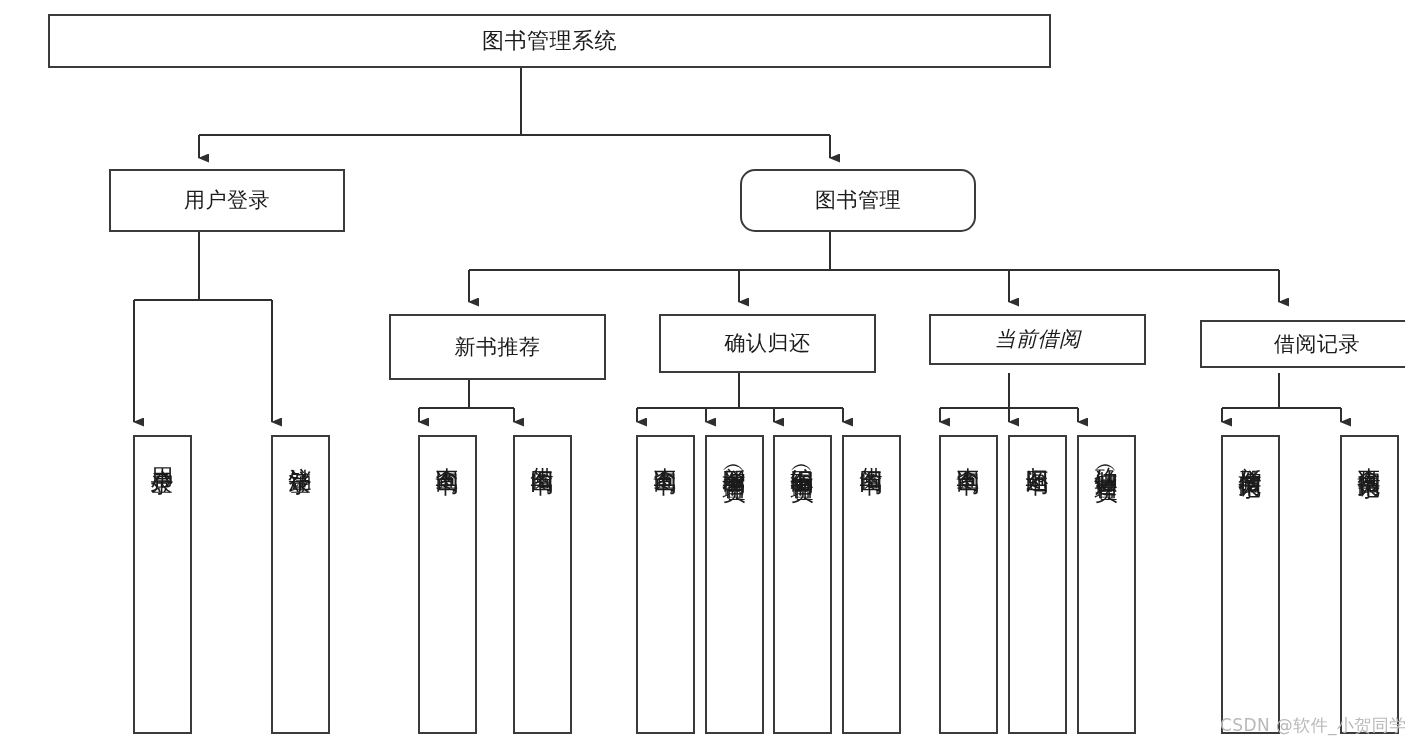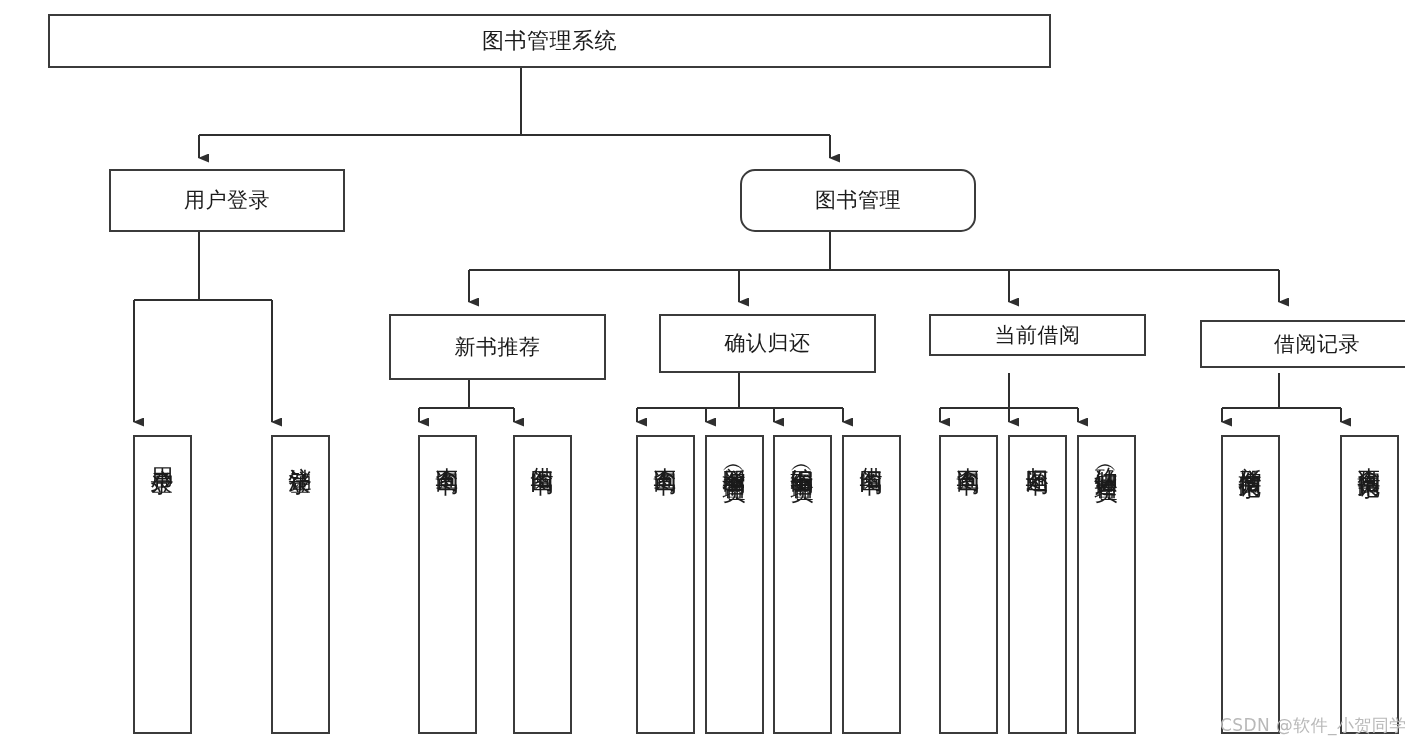--- a/index.html
+++ b/index.html
@@ -142,21 +142,21 @@
   <div class="node-box node-h" style="left:712px; top:169px; width:236px; height:63px;border-radius:15px;">
     <span class="node-label">图书管理</span>
   </div>
 
   <div class="node-box node-h" style="left:361px; top:314px; width:217px; height:66px;">
     <span class="node-label">新书推荐</span>
   </div>
   <div class="node-box node-h" style="left:631px; top:314px; width:217px; height:59px;">
     <span class="node-label">确认归还</span>
   </div>
-  <div class="node-box node-h" style="left:901px; top:314px; width:217px; height:42px;">
+  <div class="node-box node-h" style="left:901px; top:314px; width:217px; height:51px;font-style:italic;">
     <span class="node-label">当前借阅</span>
   </div>
   <div class="node-box node-h" style="left:1172px; top:320px; width:216px; height:48px;padding-left:18px;">
     <span class="node-label">借阅记录</span>
   </div>
 
   <div class="node-box node-v" style="left:105px; top:435px; width:59px; height:299px;">
     <span class="node-label">用户登录</span>
   </div>
   <div class="node-box node-v" style="left:243px; top:435px; width:59px; height:299px;">

